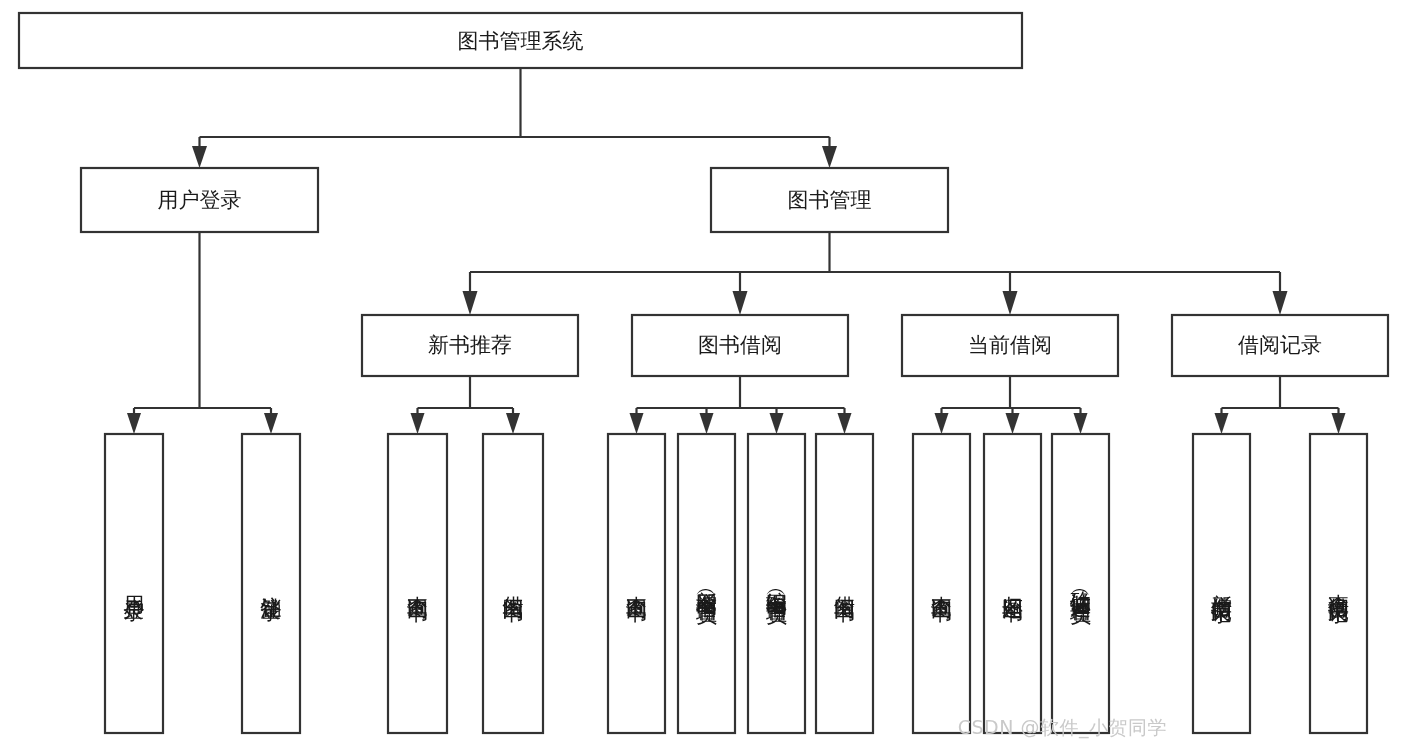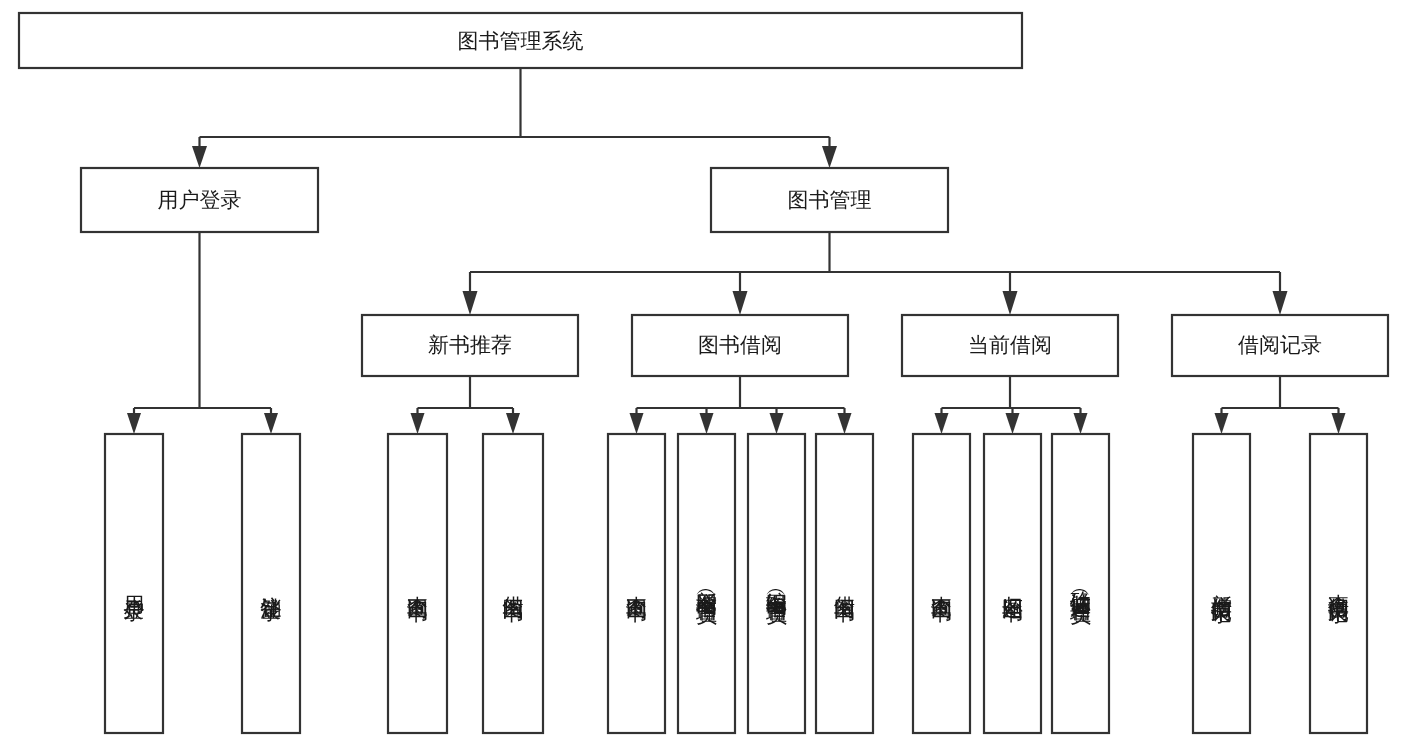--- a/index.html
+++ b/index.html
@@ -219,13 +219,14 @@
     <g>
       <rect class="node-rect" x="1193" y="434" width="57" height="299"></rect>
       <text class="node-label-vertical" x="1221.5" y="583">新增借阅记录</text>
     </g>
     <g>
       <rect class="node-rect" x="1310" y="434" width="57" height="299"></rect>
       <text class="node-label-vertical" x="1338.5" y="583">查询借阅记录</text>
     </g>
   </svg>
 
+  <div class="watermark-text">CSDN @软件_小贺同学</div>
 </div>
 
 </body></html>

